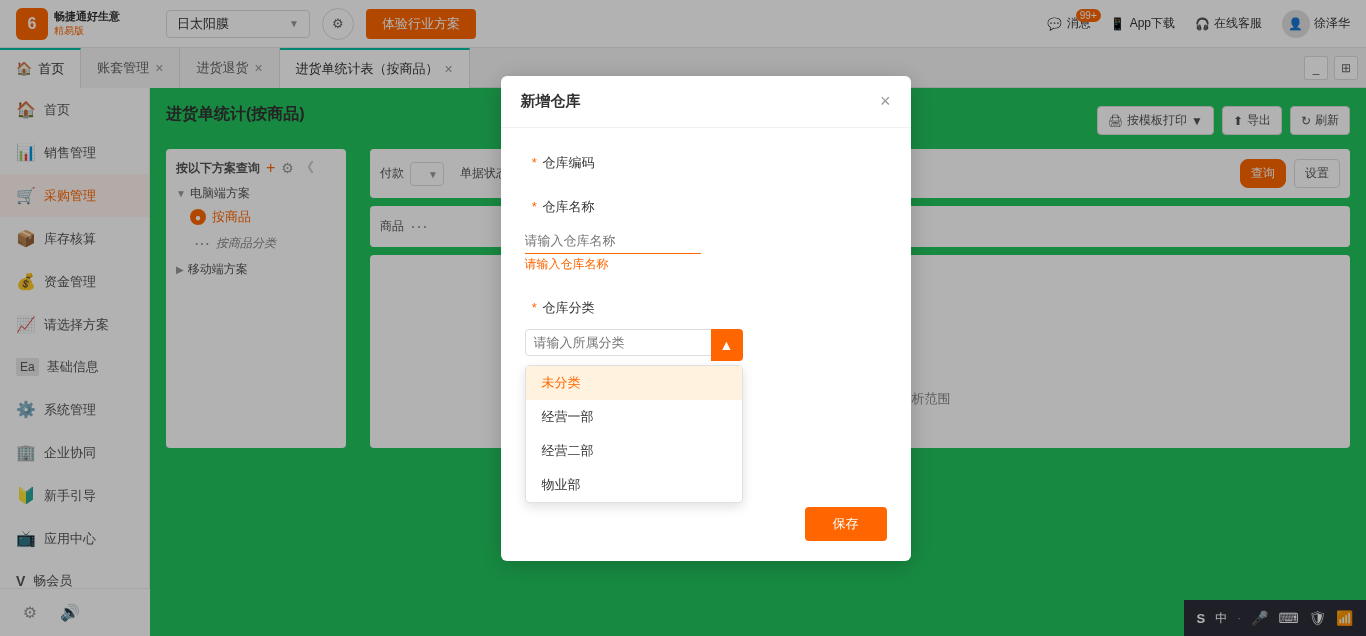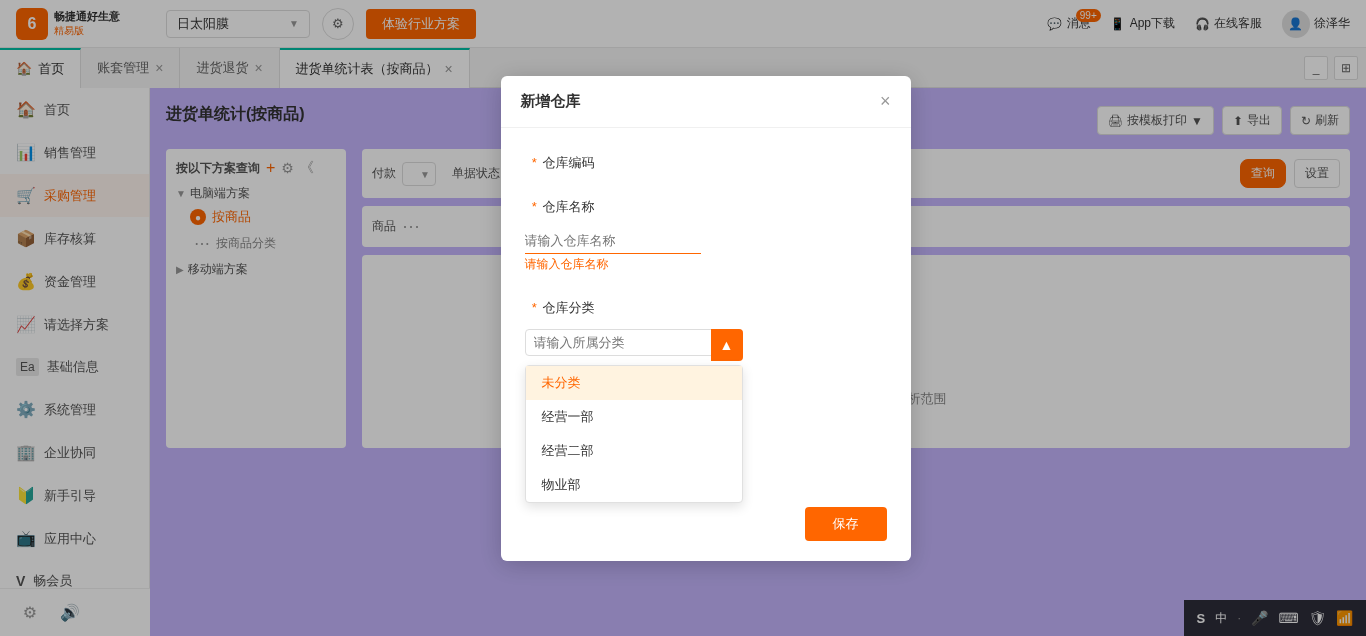--- a/index.html
+++ b/index.html
@@ -161,21 +161,21 @@
       font-size: 13px;
     }
     .sidebar-item.active { background: #fff5f0; color: #f60; }
     .sidebar-item .icon { font-size: 16px; }
 
     
     .main-content {
       flex: 1;
       padding: 16px;
       overflow: auto;
-      background: #c4b5fd;
+      background: #22c55e;
       position: relative;
     }
 
     .page-title {
       font-size: 16px;
       color: #333;
       font-weight: bold;
       margin-bottom: 12px;
     }
     .toolbar-btn {
@@ -502,42 +502,42 @@
           <span>⬆</span>
           <span>导出</span>
         </div>
         <div class="toolbar-btn">
           <span>↻</span>
           <span>刷新</span>
         </div>
       </div>
     </div>
 
-    <div style="display:flex;gap:16px;">
+    <div style="display:flex;gap:24px;">
 
       <div style="width:180px;flex-shrink:0;background:white;border-radius:4px;padding:10px;">
         <div style="display:flex;align-items:center;gap:6px;margin-bottom:8px;">
           <span style="font-size:12px;color:#555;font-weight:bold;">按以下方案查询</span>
           <span style="color:#f60;font-size:16px;cursor:pointer;">+</span>
           <span style="color:#999;font-size:14px;cursor:pointer;">⚙</span>
           <span style="color:#999;font-size:14px;cursor:pointer;">《</span>
         </div>
         <div style="margin-bottom:6px;">
           <div style="display:flex;align-items:center;gap:4px;margin-bottom:6px;">
             <span style="color:#999;font-size:10px;">▼</span>
             <span style="font-size:12px;color:#555;">电脑端方案</span>
           </div>
           <div style="padding-left:14px;">
             <div style="display:flex;align-items:center;gap:6px;margin-bottom:8px;">
               <span style="width:16px;height:16px;background:#f60;border-radius:50%;display:inline-flex;align-items:center;justify-content:center;color:white;font-size:10px;">●</span>
               <span style="font-size:13px;color:#f60;">按商品</span>
             </div>
             <div style="display:flex;align-items:center;gap:6px;padding-left:4px;margin-bottom:8px;">
               <span style="color:#999;font-size:16px;">⋯</span>
-              <span style="font-size:12px;color:#888;">按商品分类</span>
+              <span style="font-size:12px;color:#888;font-style:italic;">按商品分类</span>
             </div>
           </div>
         </div>
         <div style="display:flex;align-items:center;gap:4px;">
           <span style="color:#999;font-size:10px;">▶</span>
           <span style="font-size:12px;color:#555;">移动端方案</span>
         </div>
       </div>
 
       <div style="flex:1;">

